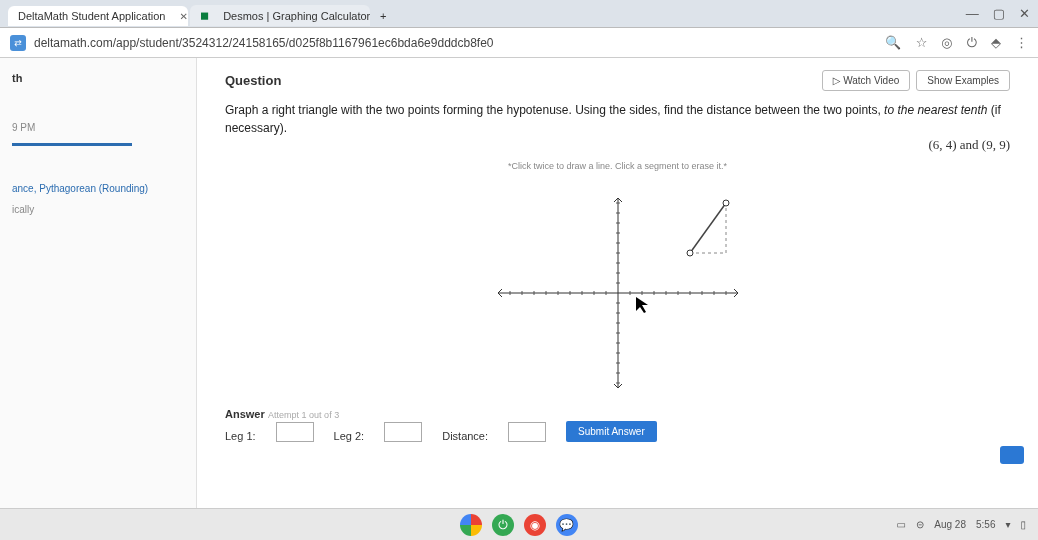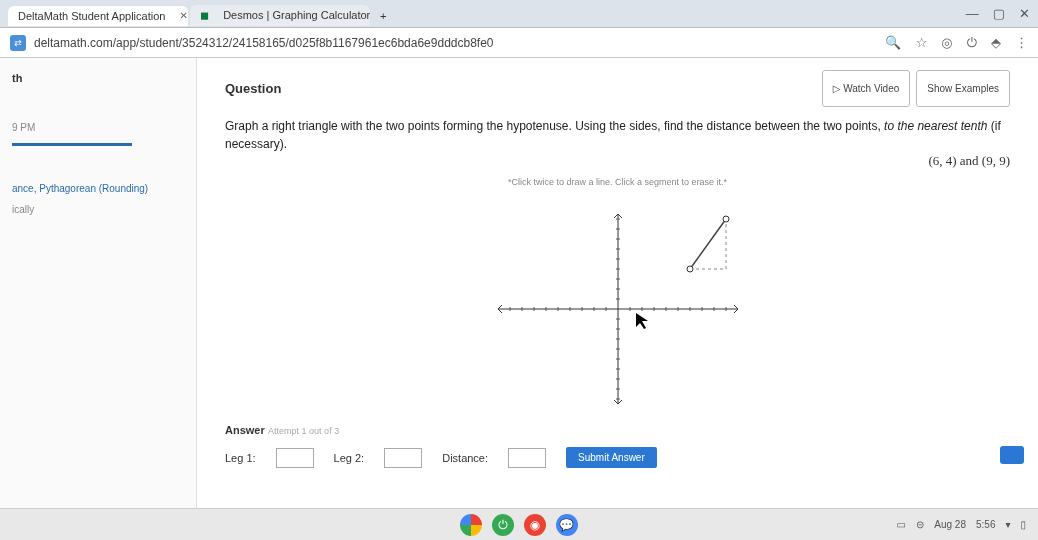--- a/index.html
+++ b/index.html
@@ -1,45 +1,45 @@
 <!DOCTYPE html>
 <html><head>
 <meta charset="utf-8">
 <style>
 *{margin:0;padding:0;box-sizing:border-box;font-family:Arial,Helvetica,sans-serif}
 body{background:#f0f0f0;width:1038px;height:540px;overflow:hidden;font-size:12px;color:#333}
 .browser-chrome{background:#dde3ea;height:28px;display:flex;align-items:center;padding:0 8px;border-bottom:1px solid #bbb}
 .tabs{display:flex;gap:2px;height:24px;align-items:flex-end}
-.tab{background:#e8ecf1;padding:4px 10px;border-radius:6px 6px 0 0;display:flex;align-items:flex-start;gap:14px;font-size:11px;max-width:180px;white-space:nowrap;overflow:hidden}
+.tab{background:#e8ecf1;padding:4px 10px;border-radius:6px 6px 0 0;display:flex;align-items:flex-end;gap:14px;font-size:11px;max-width:180px;white-space:nowrap;overflow:hidden}
 .tab.active{background:#fff}
 .tab-close{font-size:10px;color:#666;cursor:pointer}
 .window-controls{margin-left:auto;display:flex;gap:14px;color:#555;font-size:13px}
 .address-bar{background:#fff;height:30px;display:flex;align-items:center;padding:0 10px;border-bottom:1px solid #ccc}
 .site-icon{width:16px;height:16px;background:#4a90d9;border-radius:3px;margin-right:8px;display:flex;align-items:center;justify-content:center;color:#fff;font-size:9px}
 .url{flex:1;font-size:12px;color:#444}
 .addr-icons{display:flex;gap:14px;color:#666;font-size:13px;align-items:center}
 .content{display:flex;height:calc(100% - 90px);background:#fff}
 .sidebar{width:197px;background:#fafafa;border-right:1px solid #e0e0e0;padding:8px 0;font-size:11px;color:#555}
 .sidebar-title{padding:6px 12px;font-weight:bold;color:#333;font-size:11px}
 .sidebar-sub{padding:2px 12px;font-size:10px;color:#888}
 .sidebar-progress{height:3px;background:#2b6cb0;margin:8px 12px;width:120px}
 .sidebar-item{padding:5px 12px;font-size:10px;color:#2b6cb0;cursor:pointer}
 .sidebar-item.muted{color:#888}
 .main{flex:1;padding:12px 28px;position:relative;overflow:auto}
 .question-header{display:flex;justify-content:space-between;align-items:center;margin-bottom:10px}
 .question-title{font-weight:bold;font-size:13px}
 .header-buttons{display:flex;gap:6px}
-.btn-outline{border:1px solid #bbb;background:#fff;padding:12px 10px;font-size:10px;border-radius:3px;cursor:pointer;color:#444}
+.btn-outline{border:1px solid #bbb;background:#fff;padding:4px 10px;font-size:10px;border-radius:3px;cursor:pointer;color:#444}
 .prompt{font-size:12px;line-height:1.5;color:#222;}
 .prompt em{font-style:italic}
 .points{text-align:right;font-size:13px;margin-bottom:8px;font-family:'Times New Roman',serif}
 .hint{text-align:center;font-size:9px;color:#888;margin-bottom:22px}
 .graph-wrap{display:flex;justify-content:center;margin-bottom:14px}
 svg.graph{background:#fff}
-.answer-row{display:flex;align-items:center;gap:20px;font-size:11px;margin-top:10px}
+.answer-row{display:flex;align-items:flex-end;gap:20px;font-size:11px;}
 .answer-label{font-weight:bold;font-size:11px}
 .answer-sub{color:#aaa;font-size:9px}
 .field-label{font-size:11px}
 .field-input{width:38px;height:20px;border:1px solid #aaa;padding:2px;font-size:11px}
 .submit-btn{background:#2b78d4;color:#fff;border:none;padding:5px 12px;font-size:10px;cursor:pointer;border-radius:2px}
 .bottom-left{position:absolute;bottom:6px;left:12px;font-size:10px;color:#888}
 .logout{font-size:10px;color:#888;cursor:pointer}
 .taskbar{position:absolute;bottom:0;left:0;right:0;height:32px;background:#e8e8e8;border-top:1px solid #ccc;display:flex;align-items:center;justify-content:center;gap:10px}
 .task-icon{width:22px;height:22px;border-radius:50%;display:flex;align-items:center;justify-content:center;font-size:12px}
 .task-right{position:absolute;right:12px;display:flex;align-items:center;gap:10px;font-size:10px;color:#555}

